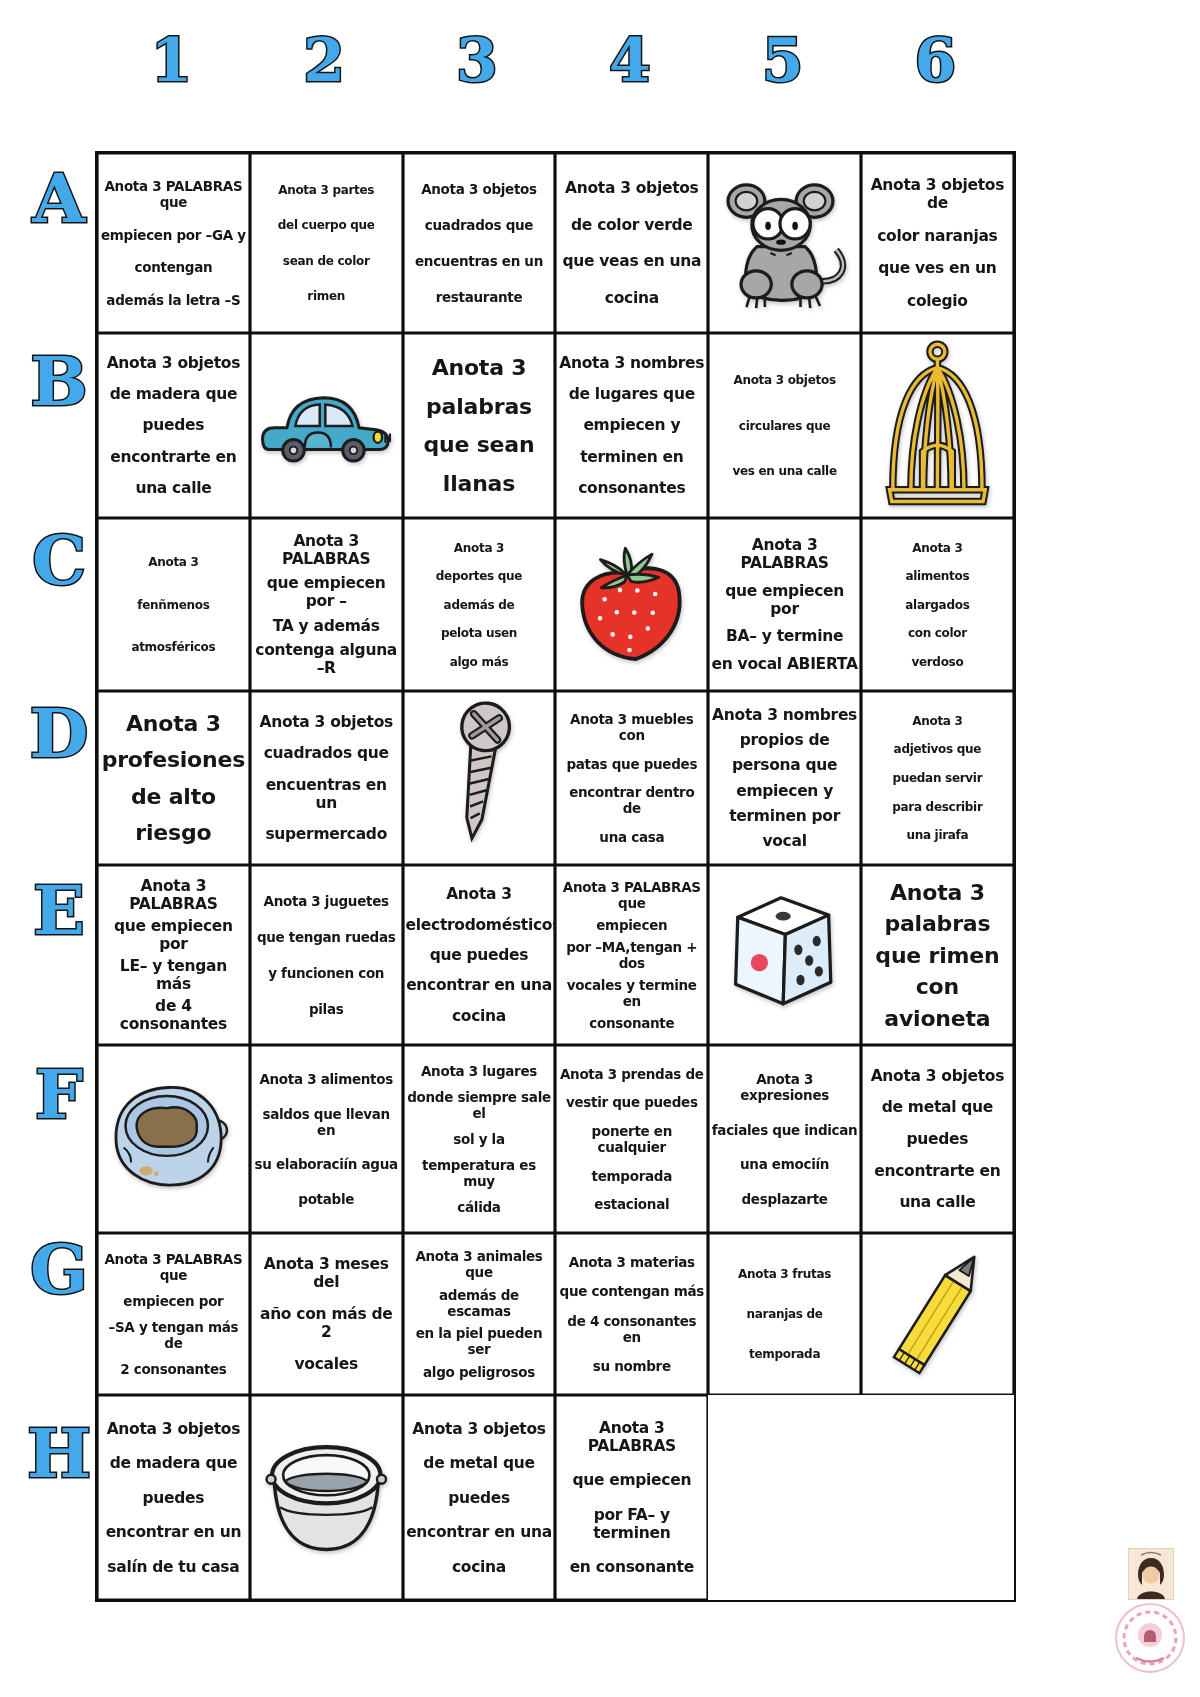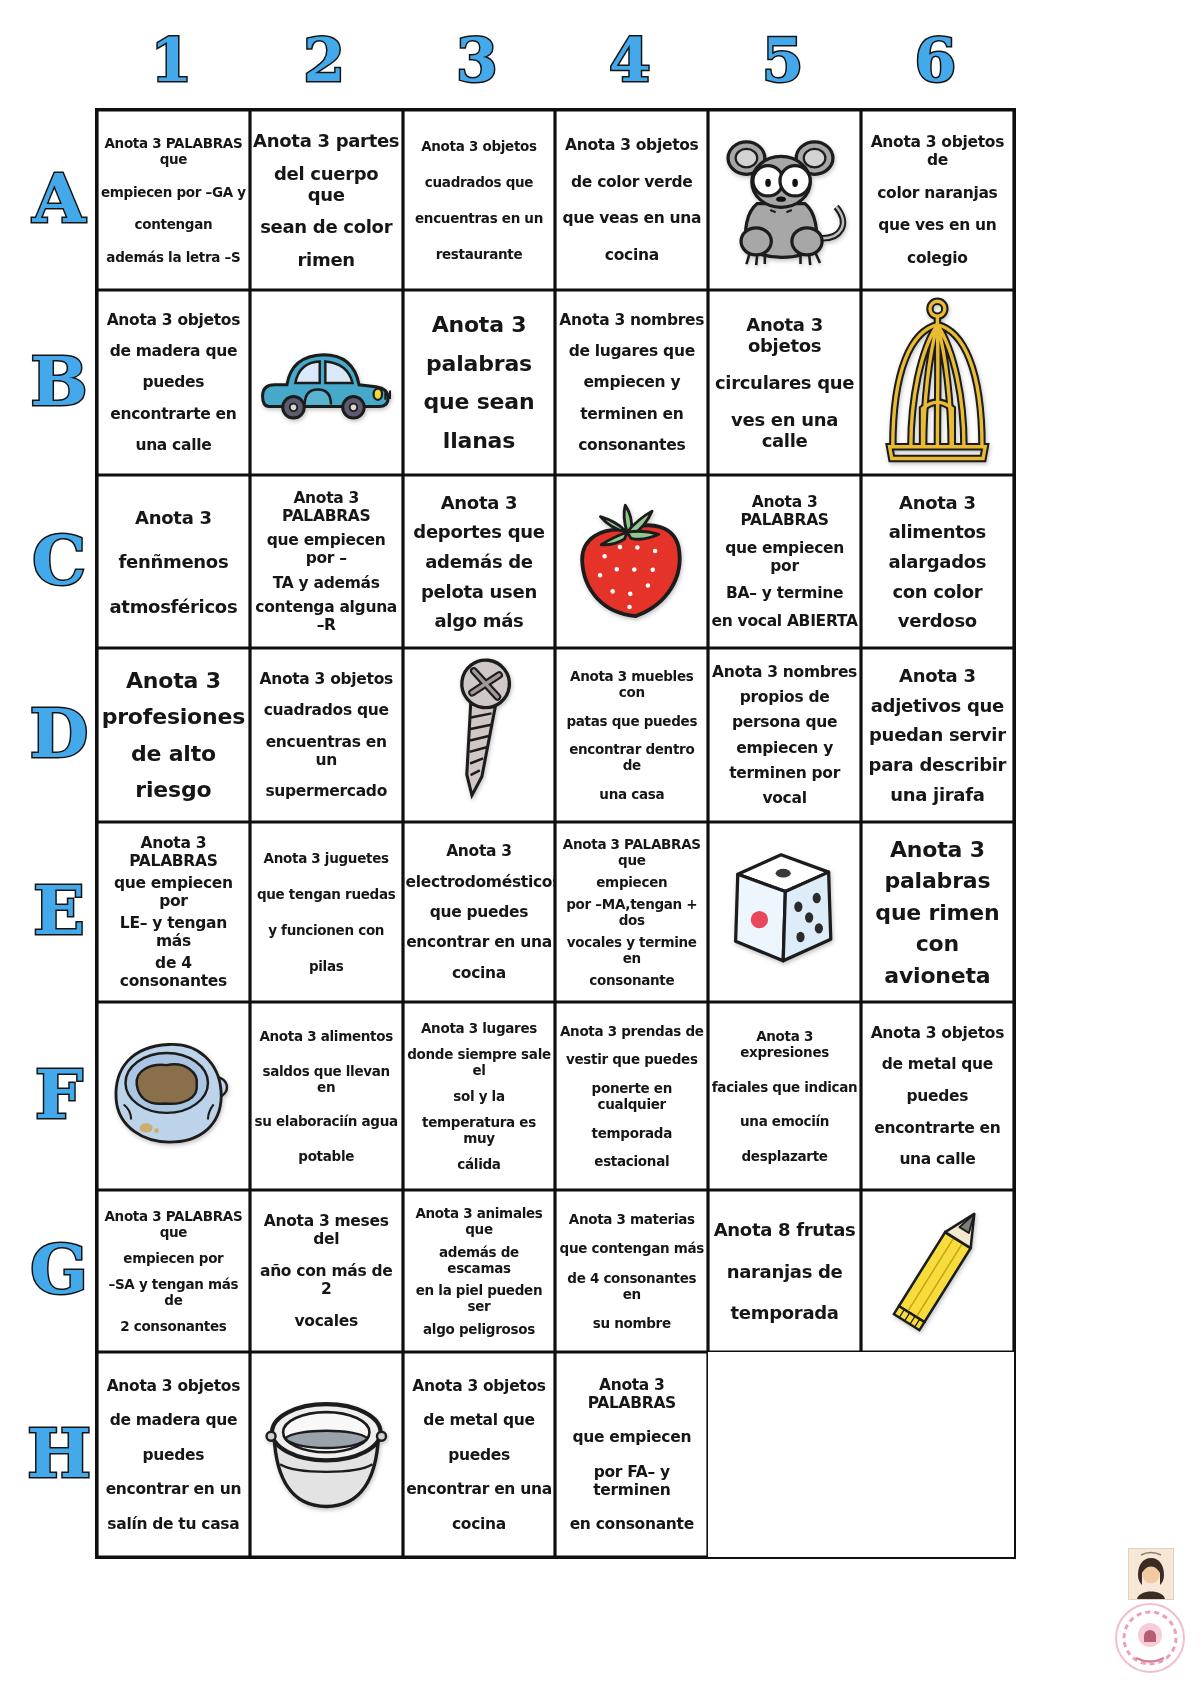--- a/index.html
+++ b/index.html
@@ -18,34 +18,35 @@
   .row-labels { display:grid; grid-template-rows:180px 185px 173px 174px 180px 188px 162px 205px; width:72px; }
   .row-label {
     display:flex; align-items:center; justify-content:center;
     font-family:"DejaVu Serif", serif; font-weight:700; font-size:68px; line-height:1;
     color:#44A9EA; -webkit-text-stroke:3px #141414; paint-order:stroke fill;
   }
   .grid {
     display:grid; grid-template-columns:repeat(6,152.8px);
     grid-template-rows:180px 185px 173px 174px 180px 188px 162px 205px;
     border:2px solid #0f0f0f;
+    margin-top:43px;
   }
   .cell {
     background:#fff; box-shadow:inset 0 0 0 1.6px #0f0f0f;
     display:flex; align-items:center; justify-content:center; overflow:hidden; position:relative;
   }
   .cell-text {
     width:100%; height:100%; display:flex; flex-direction:column;
     justify-content:space-evenly; align-items:center; text-align:center;
     padding:8px 3px; font-weight:700; color:#161616; letter-spacing:-0.3px;
   }
   .cell-text .line { width:100%; }
   .sz-sm { font-size:13.5px; }
   .sz-md { font-size:15.5px; }
-  .sz-lg { font-size:18px; }
+  .sz-lg { font-size:12px; }
   .sz-xl { font-size:22px; letter-spacing:-0.2px; }
   .cell-img { width:100%; height:100%; display:flex; align-items:center; justify-content:center; }
   .cell-img svg { max-width:92%; max-height:93%; filter:drop-shadow(1px 2px 2px rgba(120,120,120,0.45)); }
 
   .watermark { position:absolute; }
   .wm-avatar { left:1128px; top:1548px; width:46px; height:52px; }
   .wm-stamp  { left:1114px; top:1602px; width:72px; height:72px; }
 </style>
 </head>
 <body>
@@ -481,21 +482,21 @@
           <div class="cell">
             <div class="cell-text sz-sm">
               <div class="line">Anota 3 materias</div>
               <div class="line">que contengan más</div>
               <div class="line">de 4 consonantes en</div>
               <div class="line">su nombre</div>
             </div>
           </div>
           <div class="cell">
             <div class="cell-text sz-lg">
-              <div class="line">Anota 8 frutas</div>
+              <div class="line">Anota 3 frutas</div>
               <div class="line">naranjas de</div>
               <div class="line">temporada</div>
             </div>
           </div>
           <div class="cell">
             <div class="cell-img">
               <svg viewBox="0 0 150 190">
 <g transform="rotate(32 75 95)" stroke="#1c1c1c">
 <rect x="57" y="48" width="38" height="110" fill="#F7DC3C" stroke-width="3.2"></rect>
 <path d="M70,48 L70,158 M83,48 L83,158" stroke="#caa616" stroke-width="2" fill="none"></path>

